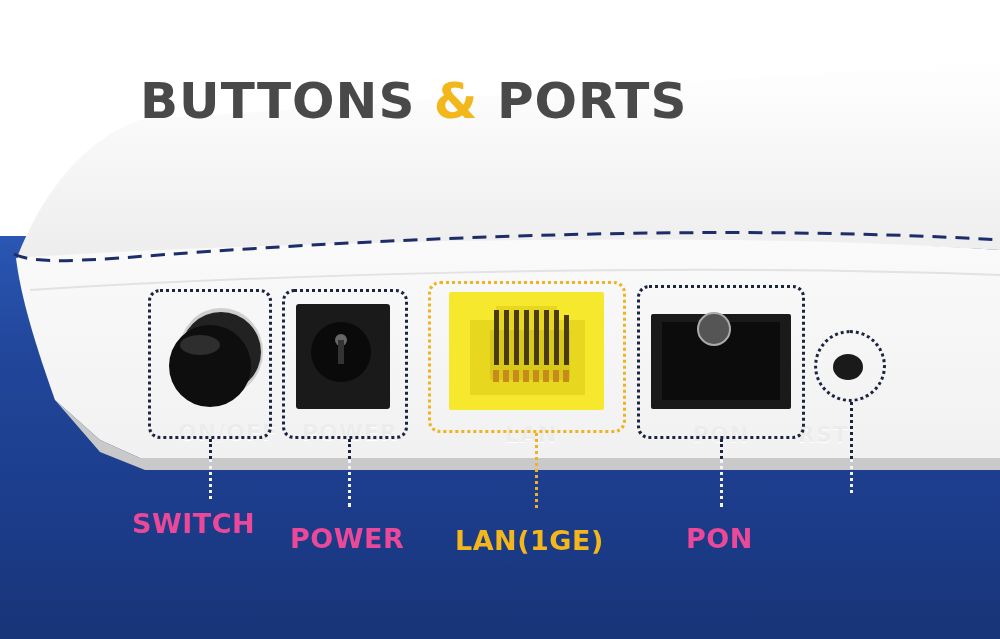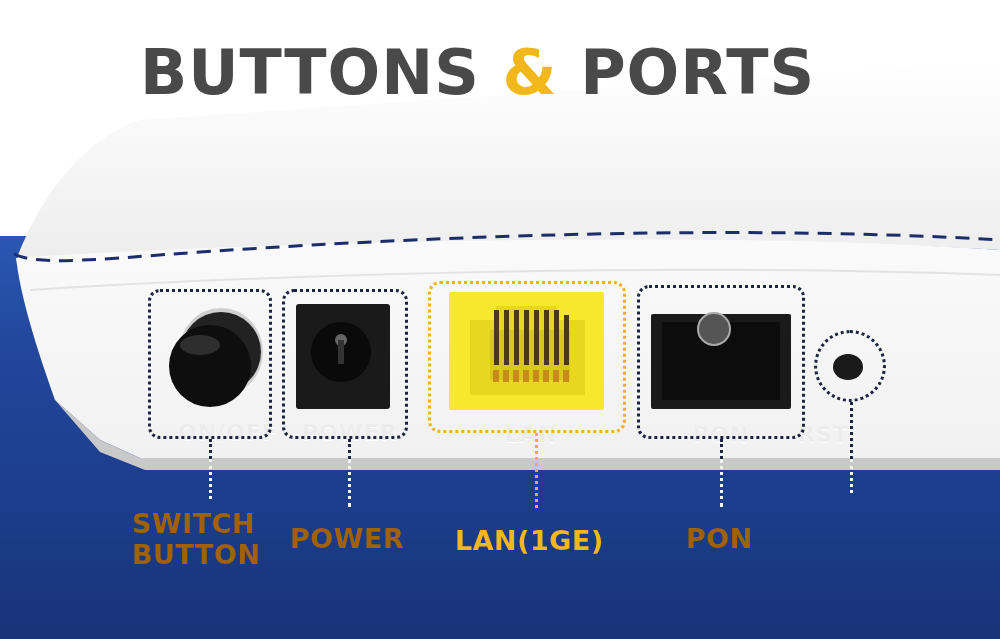--- a/index.html
+++ b/index.html
@@ -1,29 +1,29 @@
 <!DOCTYPE html>
 <html><head>
 <meta charset="utf-8">
 <style>
   html, body { margin:0; padding:0; }
   body { width:1000px; height:639px; overflow:hidden; position:relative; background:#ffffff; font-family:"DejaVu Sans", sans-serif; }
   .blue-band { position:absolute; left:0; top:236px; width:1000px; height:403px;
     background:linear-gradient(180deg,#2a57b3 0%,#21469a 30%,#1c3c8a 70%,#183478 100%); }
   .top-bg { position:absolute; left:0; top:0; width:1000px; height:470px; }
-  .title { position:absolute; left:140px; top:42px; font-weight:bold; font-size:62px; letter-spacing:1px; color:#494949; white-space:nowrap; line-height:1; }
+  .title { position:absolute; left:140px; top:76px; font-weight:bold; font-size:50px; letter-spacing:1px; color:#494949; white-space:nowrap; line-height:1; }
   .title .amp { color:#f2b81b; }
   .port-label-emb { position:absolute; font-size:22px; font-weight:bold; color:#ececec; letter-spacing:1px; text-shadow:0 1px 0 #fff;margin-top:10px; }
   .dotbox { position:absolute; border:3px dotted #1d2440; border-radius:12px; box-sizing:border-box; }
   .dotbox.yellow { border-color:#f0b21e; }
   .dotbox.circle { border-radius:50%; }
   .leader { position:absolute; width:0; border-left:3px dotted #f4f4f4; }
   .leader.dark { border-left-color:#1d2440; }
   .leader.yellow { border-left-color:#f0b21e; }
-  .callout { position:absolute; font-weight:bold; font-size:27px; line-height:31px; color:#a16207; letter-spacing:0.5px; white-space:nowrap; }
+  .callout { position:absolute; font-weight:bold; font-size:27px; line-height:31px; color:#ec4899; letter-spacing:0.5px; white-space:nowrap; }
   .callout.yellow { color:#f3b71c; }
 </style>
 </head>
 <body>
 
 <div class="blue-band"></div>
 
 <svg class="top-bg" width="1000" height="470" viewBox="0 0 1000 470">
   <defs>
     <linearGradient id="topg" x1="0" y1="0" x2="0" y2="1">
@@ -110,21 +110,20 @@
 <div class="leader dark" style="left:348px;top:439px;height:20px;"></div>
 <div class="leader" style="left:348px;top:459px;height:48px;"></div>
 <div class="leader yellow" style="left:535px;top:433px;height:75px;"></div>
 <div class="leader dark" style="left:720px;top:439px;height:20px;"></div>
 <div class="leader" style="left:720px;top:459px;height:48px;"></div>
 <div class="leader dark" style="left:850px;top:402px;height:57px;"></div>
 <div class="leader" style="left:850px;top:459px;height:34px;"></div>
 
 <div class="callout" style="left:132px;top:508px;">
   <div>SWITCH</div>
-  <div>BUTTON</div>
 </div>
 <div class="callout" style="left:290px;top:523px;">
   <div>POWER</div>
 </div>
 <div class="callout yellow" style="left:455px;top:525px;">
   <div>LAN(1GE)</div>
 </div>
 <div class="callout" style="left:686px;top:523px;">
   <div>PON</div>
 </div>

